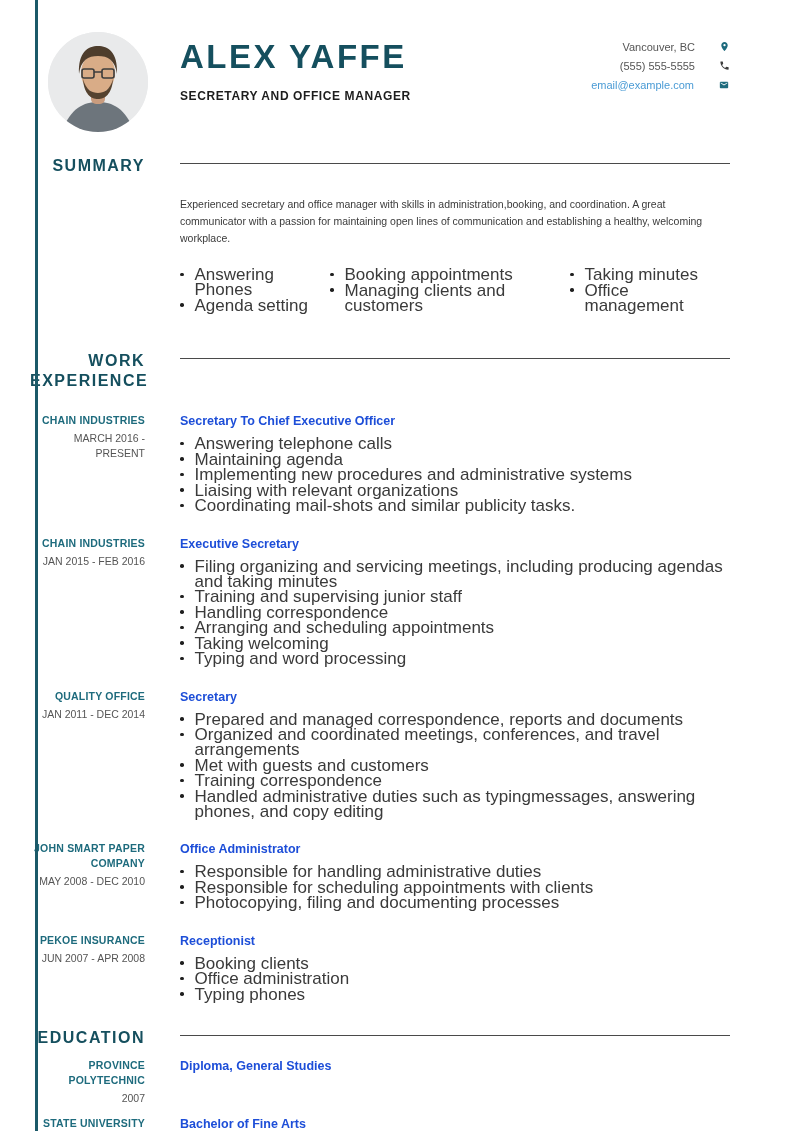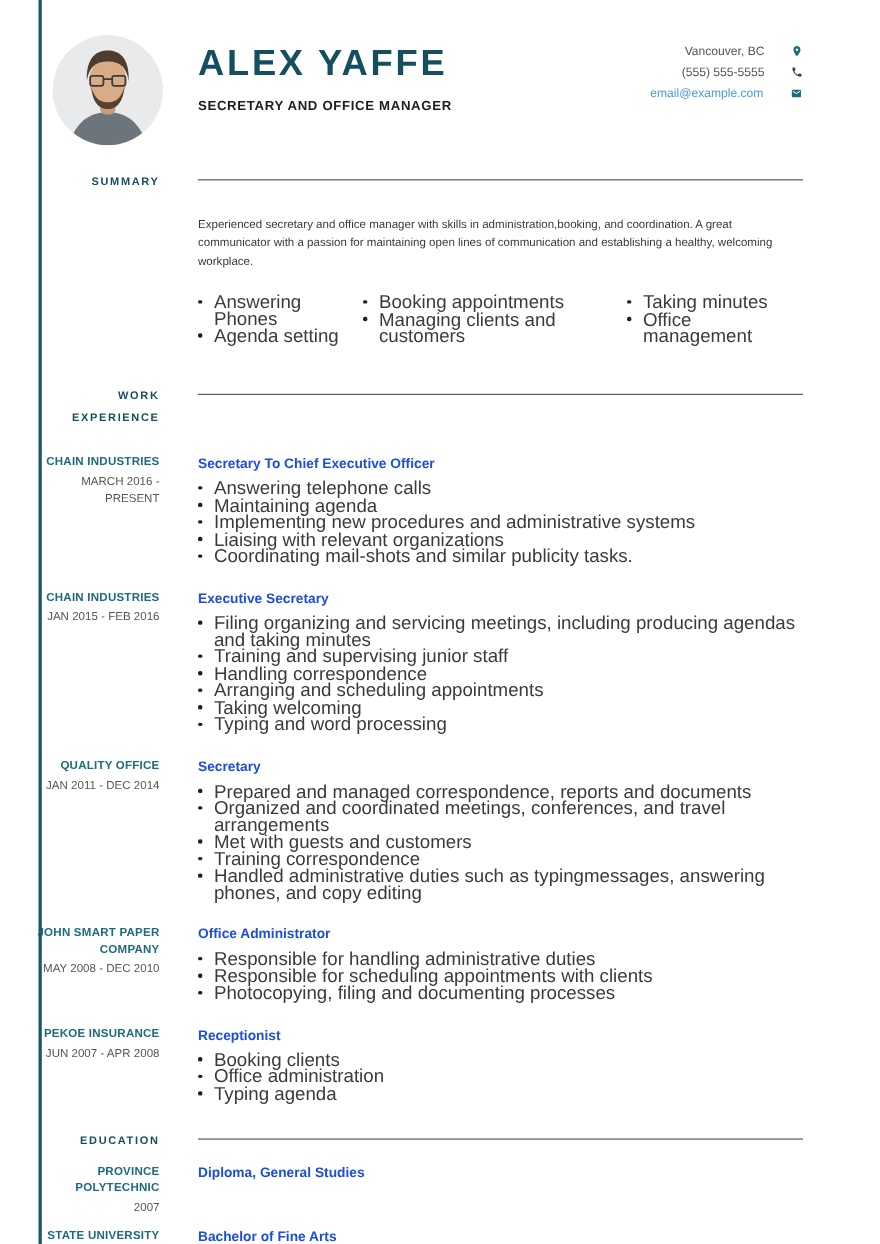--- a/index.html
+++ b/index.html
@@ -15,21 +15,21 @@
   .name { font-size:33px; font-weight:700; letter-spacing:2.5px; color:#154f5e; margin-top:6px; line-height:38px; }
   .role { margin-top:13px; font-size:12px; font-weight:700; letter-spacing:0.6px; color:#1d1d1d; }
   .contact { position:absolute; top:40px; right:70px; text-align:right; font-size:11px; color:#555; }
   .contact-row { display:flex; justify-content:flex-end; align-items:center; gap:24px; margin-bottom:6px; height:13px; }
   .cicon { display:inline-flex; align-items:center; }
   .email-link { color:#4a9bd5; text-decoration:none; }
 
   
   .row { display:grid; grid-template-columns:145px 1fr; column-gap:35px; margin-right:70px; }
   .col-left { text-align:right; }
-  .section-heading { font-size:10px; font-weight:700; letter-spacing:1.5px; color:#154f5e; line-height:20px; max-width:115px; margin-left:auto; }
+  .section-heading { font-size:16px; font-weight:700; letter-spacing:1.5px; color:#154f5e; line-height:20px; max-width:115px; margin-left:auto; }
   .rule { border-top:1px solid #4a4a4a; margin-top:7px; }
 
   .section-summary { margin-top:24px; }
   .section-work { margin-top:38px; }
   .section-edu { margin-top:26px; }
 
   .summary-par { margin-top:20px; font-size:10.5px; line-height:17px; color:#3a3a3a; max-width:550px; }
   .skills { margin-top:20px; display:grid; grid-template-columns:150px 240px 1fr; }
   .skill-col, .bullets { list-style:none; }
 
@@ -328,21 +328,21 @@
                 <span class="btext">Booking clients</span>
               </li>
 
               <li class="bullet">
                 <span class="dot"></span>
                 <span class="btext">Office administration</span>
               </li>
 
               <li class="bullet">
                 <span class="dot"></span>
-                <span class="btext">Typing agenda</span>
+                <span class="btext">Typing phones</span>
               </li>
 
           </ul>
         </div>
       </div>
 
   </section>
 
   <section class="section-edu">
     <div class="row">

